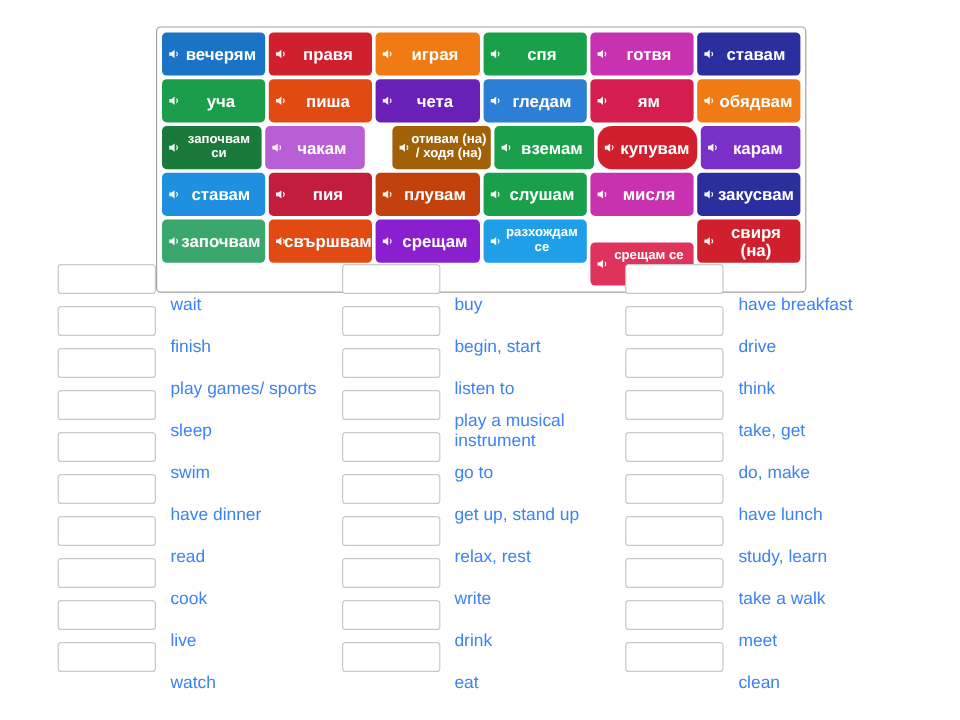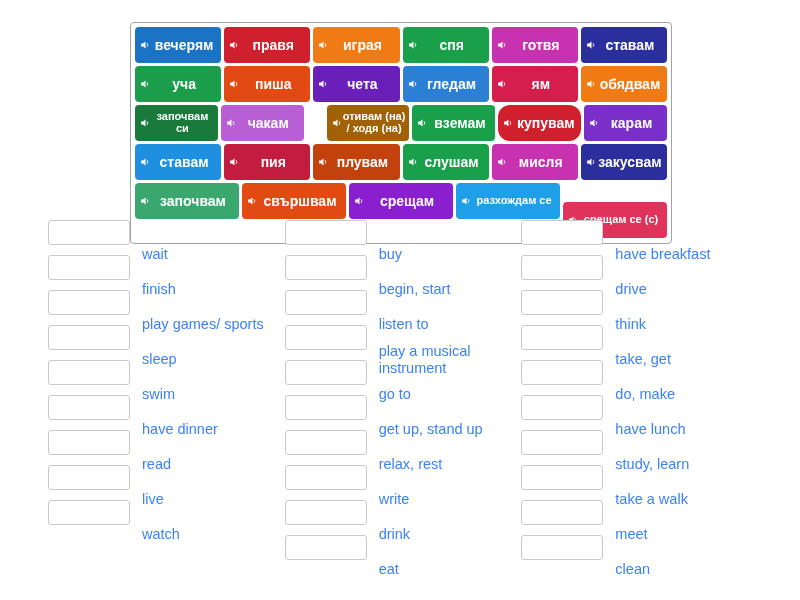--- a/index.html
+++ b/index.html
@@ -373,20 +373,29 @@
         </div>
         <div class="tile small" style="background: rgb(224, 51, 92); margin-top: 19px;">
           <span class="speaker">
             <svg width="10" height="10" viewBox="0 0 10 10">
               <path d="M1 3.5h2L5.5 1.5v7L3 6.5H1z" fill="#ffffff"></path>
               <path d="M7 3.2a2.6 2.6 0 0 1 0 3.6" stroke="#ffffff" stroke-width="0.9" fill="none"></path>
             </svg>
           </span>
           <span class="label">срещам се (с)</span>
         </div>
+        <div class="tile" style="background: rgb(208, 32, 46);">
+          <span class="speaker">
+            <svg width="10" height="10" viewBox="0 0 10 10">
+              <path d="M1 3.5h2L5.5 1.5v7L3 6.5H1z" fill="#ffffff"></path>
+              <path d="M7 3.2a2.6 2.6 0 0 1 0 3.6" stroke="#ffffff" stroke-width="0.9" fill="none"></path>
+            </svg>
+          </span>
+          <span class="label">свиря (на)</span>
+        </div>
       </div>
     </div>
 
   <div class="answers">
       <div class="col">
         <div class="ans-row">
           <div class="dropzone"></div>
           <div class="ans-text">wait</div>
         </div>
         <div class="ans-row">
@@ -408,20 +417,24 @@
         <div class="ans-row">
           <div class="dropzone"></div>
           <div class="ans-text">have dinner</div>
         </div>
         <div class="ans-row">
           <div class="dropzone"></div>
           <div class="ans-text">read</div>
         </div>
         <div class="ans-row">
           <div class="dropzone"></div>
+          <div class="ans-text">cook</div>
+        </div>
+        <div class="ans-row">
+          <div class="dropzone"></div>
           <div class="ans-text">live</div>
         </div>
         <div class="ans-row">
           <div class="dropzone"></div>
           <div class="ans-text">watch</div>
         </div>
       </div>
       <div class="col">
         <div class="ans-row">
           <div class="dropzone"></div>

